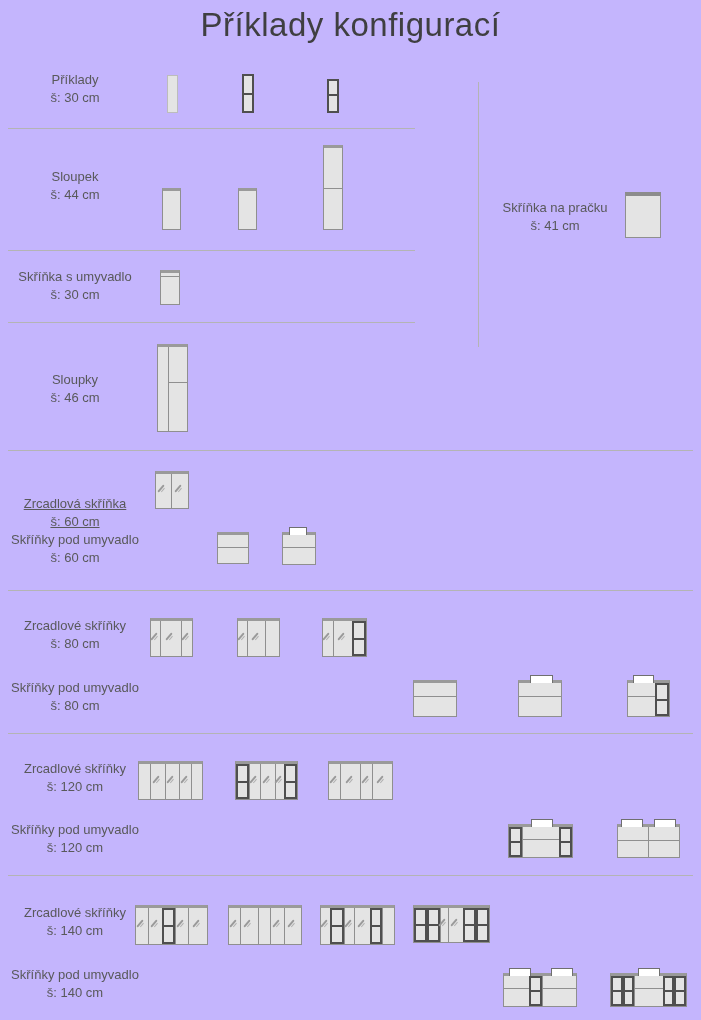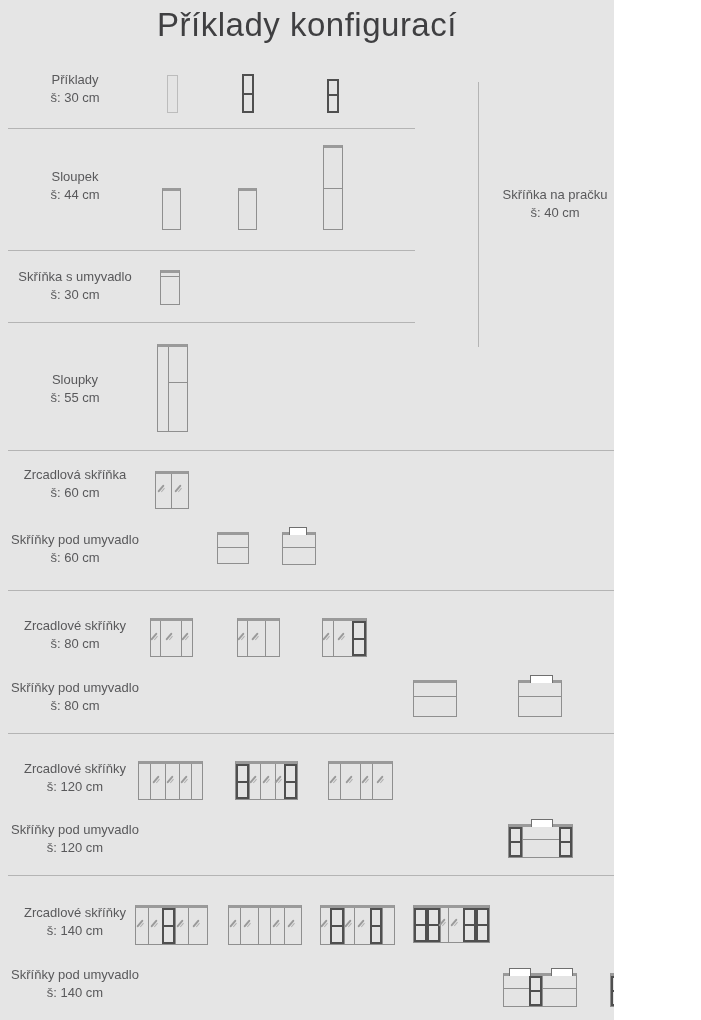--- a/index.html
+++ b/index.html
@@ -1,17 +1,17 @@
 <!DOCTYPE html>
 <html><head>
 <meta charset="utf-8">
 <style>
   html,body{margin:0;padding:0;background:#fff;}
   #page{
-    position:relative;width:614px;height:1020px;background:#e5e5e5;overflow:hidden;
+    position:relative;width:701px;height:1020px;background:#c4b5fd;overflow:hidden;
     font-family:"Liberation Sans", sans-serif;
   }
   .title{
     position:absolute;left:0;right:0;top:6px;text-align:center;
     font-size:33px;font-weight:300;color:#3f3f41;letter-spacing:0.5px;
   }
   .sep{position:absolute;background:#b4b4b4;}
   .row-label{
     position:absolute;text-align:center;color:#59595b;
     font-size:13px;line-height:18px;
@@ -92,36 +92,36 @@
         <div>Skříňka s umyvadlo</div>
         <div>š: 30 cm</div>
       </div>
       <div class="cab top-mid" style="left: 160px; top: 270px; width: 20px; height: 35px;">
         <div class="col" style="flex: 20 0 0px;">
           <div class="hdiv" style="top: calc(13% - 1px);"></div>
         </div>
       </div>
       <div class="row-label" style="left: 0px; top: 371px; width: 150px;">
         <div>Sloupky</div>
-        <div>š: 55 cm</div>
+        <div>š: 46 cm</div>
       </div>
       <div class="cab top-mid" style="left: 157px; top: 344px; width: 31px; height: 88px;">
         <div class="col" style="flex: 11 0 0px;"></div>
         <div class="col" style="flex: 20 0 0px;">
           <div class="hdiv" style="top: calc(43% - 1px);"></div>
         </div>
       </div>
-      <div class="row-label" style="left: 480px; top: 186px; width: 150px;">
+      <div class="row-label" style="left: 480px; top: 199px; width: 150px;">
         <div>Skříňka na pračku</div>
-        <div>š: 40 cm</div>
+        <div>š: 41 cm</div>
       </div>
       <div class="cab top-thick" style="left: 625px; top: 192px; width: 36px; height: 46px;">
         <div class="col" style="flex: 36 0 0px;"></div>
       </div>
-      <div class="row-label" style="left: 0px; top: 466px; width: 150px;">
+      <div class="row-label" style="left: 0px; top: 495px; width: 150px; text-decoration: underline;">
         <div>Zrcadlová skříňka</div>
         <div>š: 60 cm</div>
       </div>
       <div class="cab top-mid" style="left: 155px; top: 471px; width: 34px; height: 38px;">
         <div class="col" style="flex: 16 0 0px;">
           <div class="glint" style="left: calc(50% - 3px); top: 30%;"></div>
         </div>
         <div class="col" style="flex: 18 0 0px;">
           <div class="glint" style="left: calc(50% - 3px); top: 30%;"></div>
         </div>

